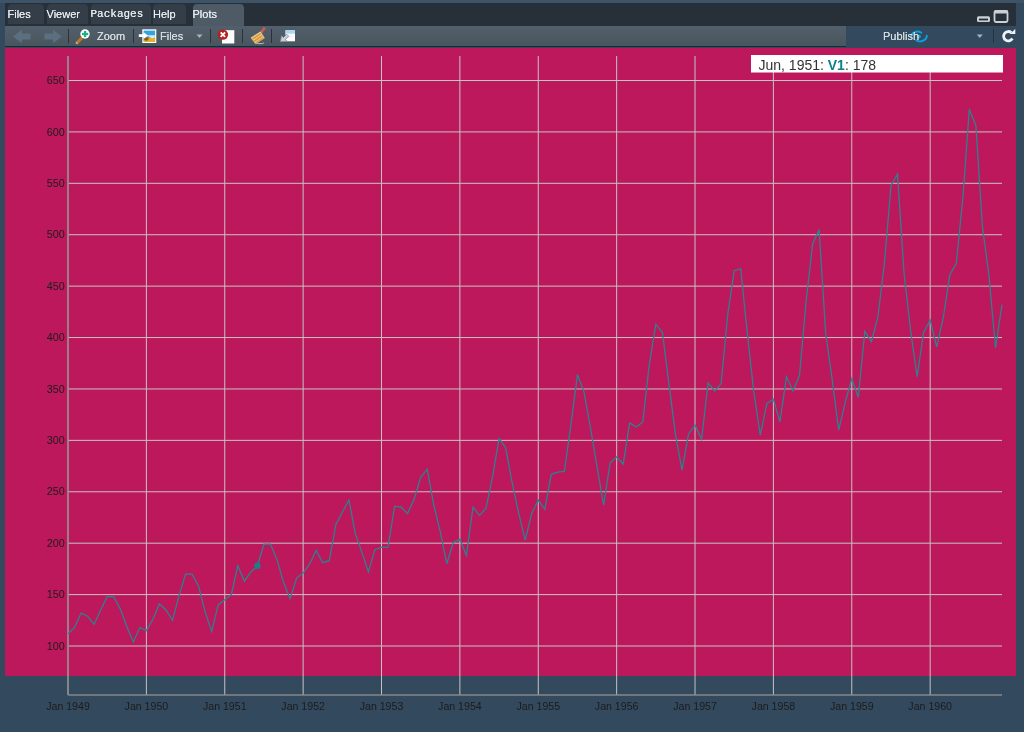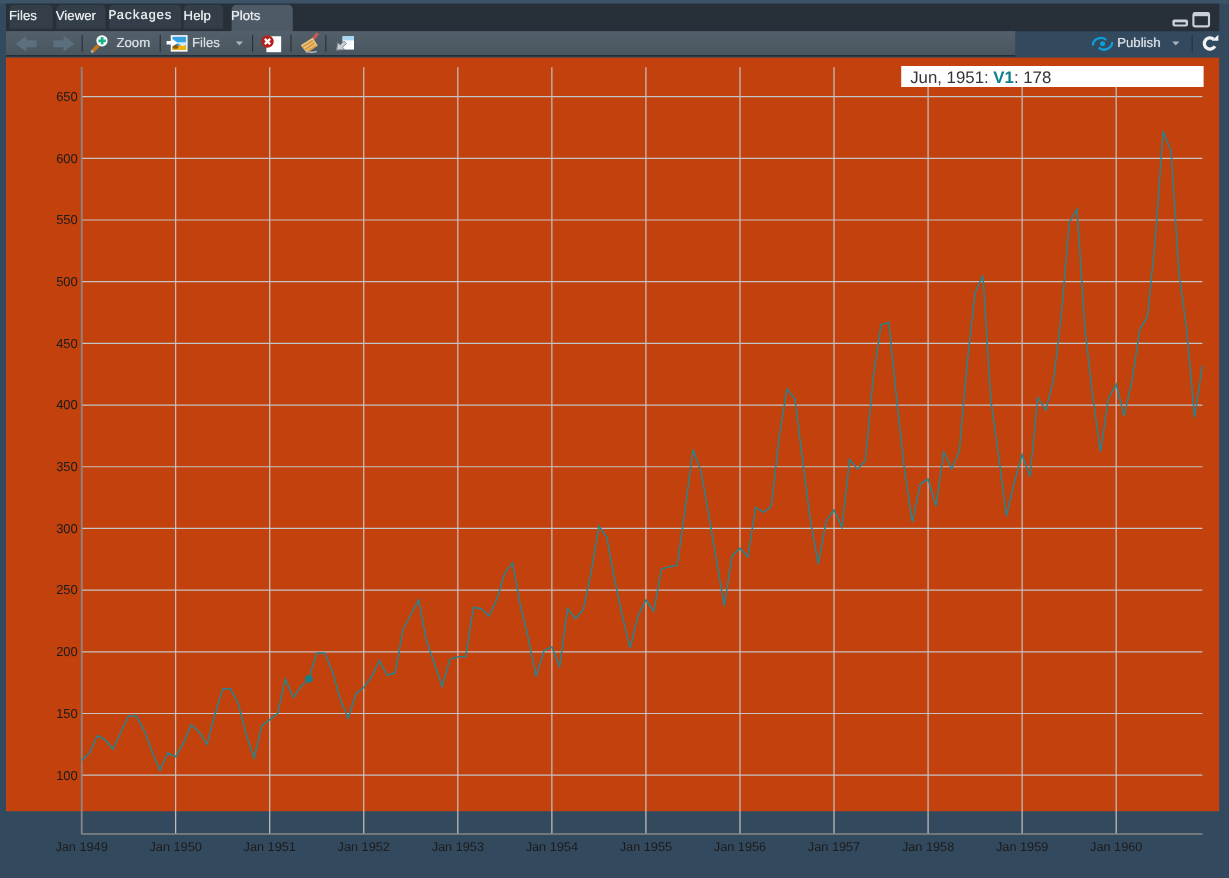--- a/index.html
+++ b/index.html
@@ -3,21 +3,21 @@
 * { margin:0; padding:0; box-sizing:border-box; }
 html,body { width:1024px; height:732px; overflow:hidden; background:#33495E; font-family:"Liberation Sans", sans-serif; }
 #win { position:relative; width:1024px; height:732px; background:#33495E; }
 #topstrip { position:absolute; left:0; top:0; width:1024px; height:3px; background:#3D5468; }
 #tabbar { position:absolute; left:5px; top:3px; width:1011px; height:23px; background:#272F38; }
 .tab { position:absolute; top:1px; height:20px; background:#343E48; border-radius:4px 4px 0 0; color:#E6EBEF; font-size:11px; line-height:20px; text-shadow:0 0 0.6px #dfe5ea; }
 .tab.active { background:#4E5B67; height:23px; line-height:21px; }
 #toolbar { position:absolute; left:5px; top:26px; width:841px; height:21px; background:linear-gradient(#53606B,#49565F); border-bottom:1px solid #1E2832; }
 .ttext { position:absolute; top:4px; color:#D7DDE2; font-size:11px; text-shadow:0 0 0.6px #d0d7dc; }
 .sep { position:absolute; top:3px; width:1px; height:14px; background:#29323B; }
-#content { position:absolute; left:5px; top:48px; width:1011px; height:628px; background:#c2410c; }
+#content { position:absolute; left:5px; top:48px; width:1011px; height:628px; background:#be185d; }
 .leg { font-size:14px; fill:#333333; }
 .v1 { fill:#0d808a; font-weight:bold; }
 .axlab text { font-size:10.8px; fill:#1c1c1c; }
 .axlabx text { font-size:10.6px; fill:#1c1c1c; }
 </style></head>
 <body>
 <div id="win">
 <div id="topstrip"></div>
 <div id="tabbar">
   <div class="tab" style="left:2.5px;width:36.5px;">Files</div>
@@ -89,21 +89,21 @@
     </g>
     <circle cx="913.8" cy="10.5" r="2.1" fill="#0D9DDB"></circle>
     <path d="M 971.8 8.5 L 977.8 8.5 L 974.8 12 Z" fill="#A9B3BB"></path>
     <g>
       <path d="M 1006.3 6.6 A 4.7 4.7 0 1 0 1007.4 12.55" stroke="#EFF3F5" stroke-width="2.8" fill="none"></path>
       <path d="M 1004.8 8 L 1010.3 2.9 L 1010.3 8 Z" fill="#EFF3F5"></path>
     </g>
   </svg>
   <div class="ttext" style="left:92px;">Zoom</div>
   <div class="ttext" style="left:155px;">Files</div>
-  <div class="ttext" style="left:926px;">Publish</div>
+  <div class="ttext" style="left:878px;">Publish</div>
   <div class="sep" style="left:62.5px;"></div>
   <div class="sep" style="left:128px;"></div>
   <div class="sep" style="left:204.5px;"></div>
   <div class="sep" style="left:237px;"></div>
   <div class="sep" style="left:266px;"></div>
   <div class="sep" style="left:987.5px;"></div>
 </div>
 <div id="content">
 <svg id="chart" width="1011" height="677" viewBox="0 0 1011 677" xmlns="http://www.w3.org/2000/svg">
 <g stroke="#c4c4c4" stroke-width="1">

